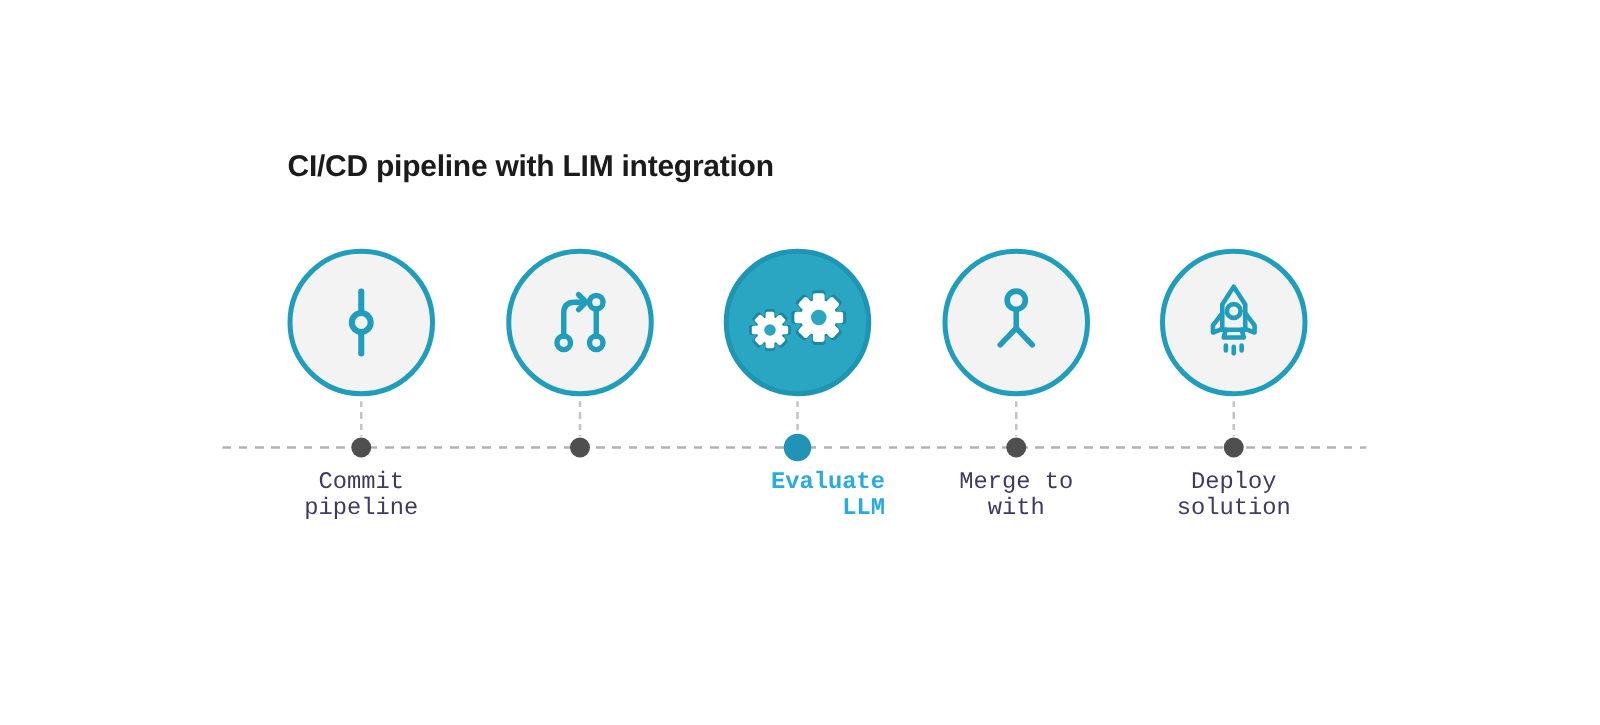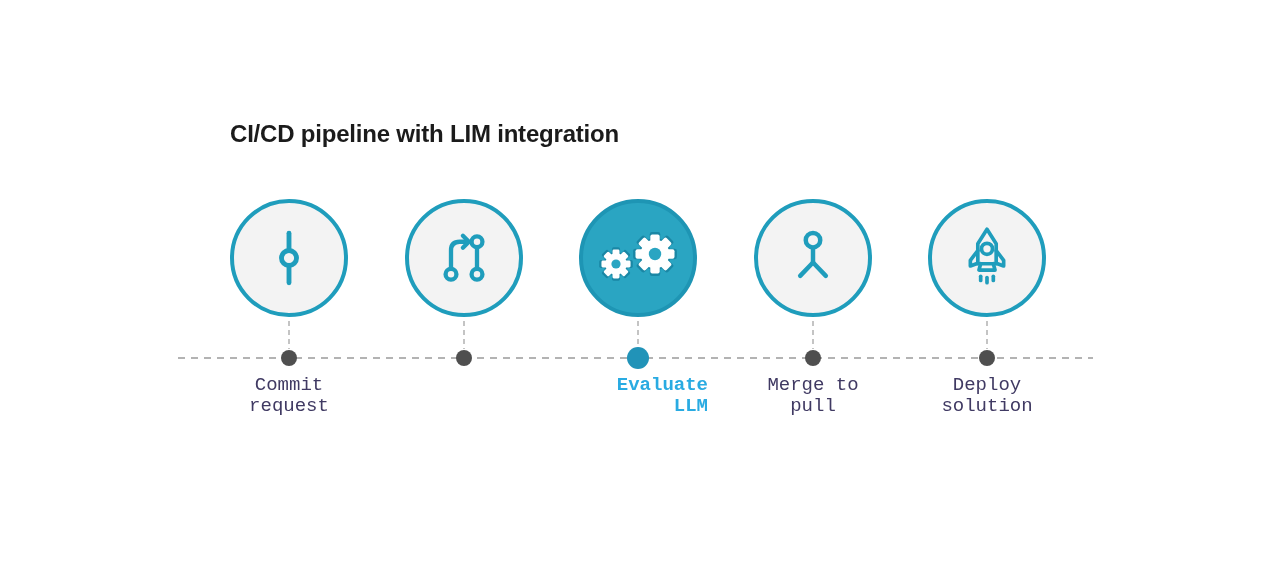--- a/index.html
+++ b/index.html
@@ -118,21 +118,21 @@
   <div class="step" style="left:209px">
     <div class="circle">
       <svg class="icon-svg" width="52" height="56" viewBox="0 0 48 52" fill="none" stroke="#1f9dbc" stroke-width="4.5" stroke-linecap="round">
         <line x1="24" y1="3" x2="24" y2="21"></line>
         <line x1="24" y1="31" x2="24" y2="49"></line>
         <circle cx="24" cy="26" r="7" fill="#f3f3f3"></circle>
       </svg>
     </div>
     <div class="connector"></div>
     <div class="dot"></div>
-    <div class="label"><span>Commit</span><br><span>request</span></div>
+    <div class="label"><span>Commit</span><br><span>pipeline</span></div>
   </div>
 
   <div class="step" style="left:384px">
     <div class="circle">
       <svg class="icon-svg" width="52" height="52" viewBox="0 0 48 48" fill="none" stroke="#1f9dbc" stroke-width="4" stroke-linecap="round" stroke-linejoin="round">
         <circle cx="12" cy="39" r="5"></circle>
         <path d="M12 34 V17 Q12 9 20 9 H27"></path>
         <polyline points="23,3.5 28.5,9 23,14.5"></polyline>
         <circle cx="36" cy="9" r="5"></circle>
         <line x1="36" y1="14" x2="36" y2="34"></line>
@@ -165,21 +165,21 @@
     <div class="circle">
       <svg class="icon-svg" width="54" height="58" viewBox="0 0 48 52" fill="none" stroke="#1f9dbc" stroke-width="4" stroke-linecap="round" stroke-linejoin="round">
         <circle cx="24" cy="10" r="6.5"></circle>
         <line x1="24" y1="17" x2="24" y2="30"></line>
         <line x1="24" y1="30" x2="12.5" y2="42"></line>
         <line x1="24" y1="30" x2="35.5" y2="42"></line>
       </svg>
     </div>
     <div class="connector"></div>
     <div class="dot"></div>
-    <div class="label"><span>Merge to</span><br><span>pull</span></div>
+    <div class="label"><span>Merge to</span><br><span>with</span></div>
   </div>
 
   <div class="step" style="left:907px">
     <div class="circle">
       <svg class="icon-svg" width="56" height="62" viewBox="0 0 48 54" fill="none" stroke="#1f9dbc" stroke-width="3.2" stroke-linecap="round" stroke-linejoin="round">
         <path d="M24 2 L32 14.5 L32 32 L16 32 L16 14.5 Z"></path>
         <circle cx="24" cy="19" r="4.8"></circle>
         <path d="M16 20.5 L9.5 29 L9.5 34 L16 31.5"></path>
         <path d="M32 20.5 L38.5 29 L38.5 34 L32 31.5"></path>
         <path d="M18.5 32 L17 37.5 L31 37.5 L29.5 32"></path>

